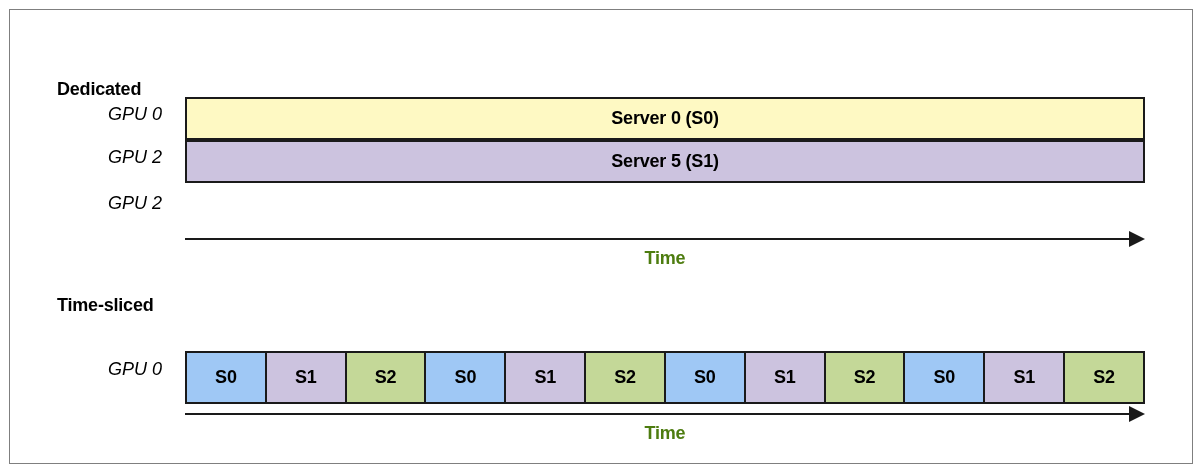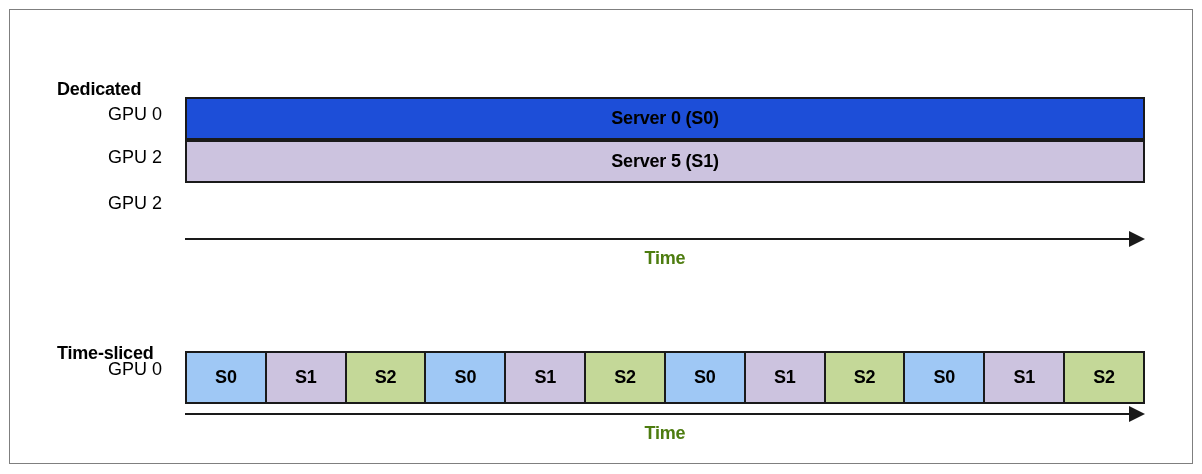--- a/index.html
+++ b/index.html
@@ -36,20 +36,21 @@
   }
 
   .row-label {
     position: absolute;
     font-size: 18px;
     font-weight: normal;
     color: #000000;
     text-align: right;
     white-space: nowrap;
     line-height: 1;
+    font-style: italic;
   }
 
   
   .bar {
     position: absolute;
     left: 175px;
     width: 960px;
     height: 43px;
     border: 2px solid #1a1a1a;
     display: flex;
@@ -127,30 +128,30 @@
 <body>
 
 <div id="figure-frame">
 
   <div class="section-title" style="left:47px; top:37px;margin-top:32px;">Dedicated</div>
 
   <div class="row-label" style="left:40px; top:95px; width:112px;">GPU 0</div>
   <div class="row-label" style="left:40px; top:138px; width:112px;">GPU 2</div>
   <div class="row-label" style="left:40px; top:164px; width:112px;margin-top:20px;">GPU 2</div>
 
-  <div class="bar b0" id="bar-0" style="background: #1d4ed8;">Server 0 (S0)</div>
+  <div class="bar b0" id="bar-0" style="background: #fef9c3;">Server 0 (S0)</div>
   <div class="bar b1" id="bar-1" style="background: rgb(204, 195, 223);">Server 5 (S1)</div>
 
   <div class="axis" style="top:221px;">
     <div class="shaft"></div>
     <div class="head"></div>
   </div>
   <div class="axis-caption" style="top:238px;">Time</div>
 
-  <div class="section-title" style="left:47px; top:285px;margin-top:48px;">Time-sliced</div>
+  <div class="section-title" style="left:47px; top:285px;">Time-sliced</div>
 
   <div class="row-label" style="left:40px; top:350px; width:112px;">GPU 0</div>
 
   <div id="slice-strip">
       <div class="slice" style="background: rgb(159, 200, 245);">S0</div>
       <div class="slice" style="background: rgb(204, 195, 223);">S1</div>
       <div class="slice" style="background: rgb(196, 216, 152);">S2</div>
       <div class="slice" style="background: rgb(159, 200, 245);">S0</div>
       <div class="slice" style="background: rgb(204, 195, 223);">S1</div>
       <div class="slice" style="background: rgb(196, 216, 152);">S2</div>

